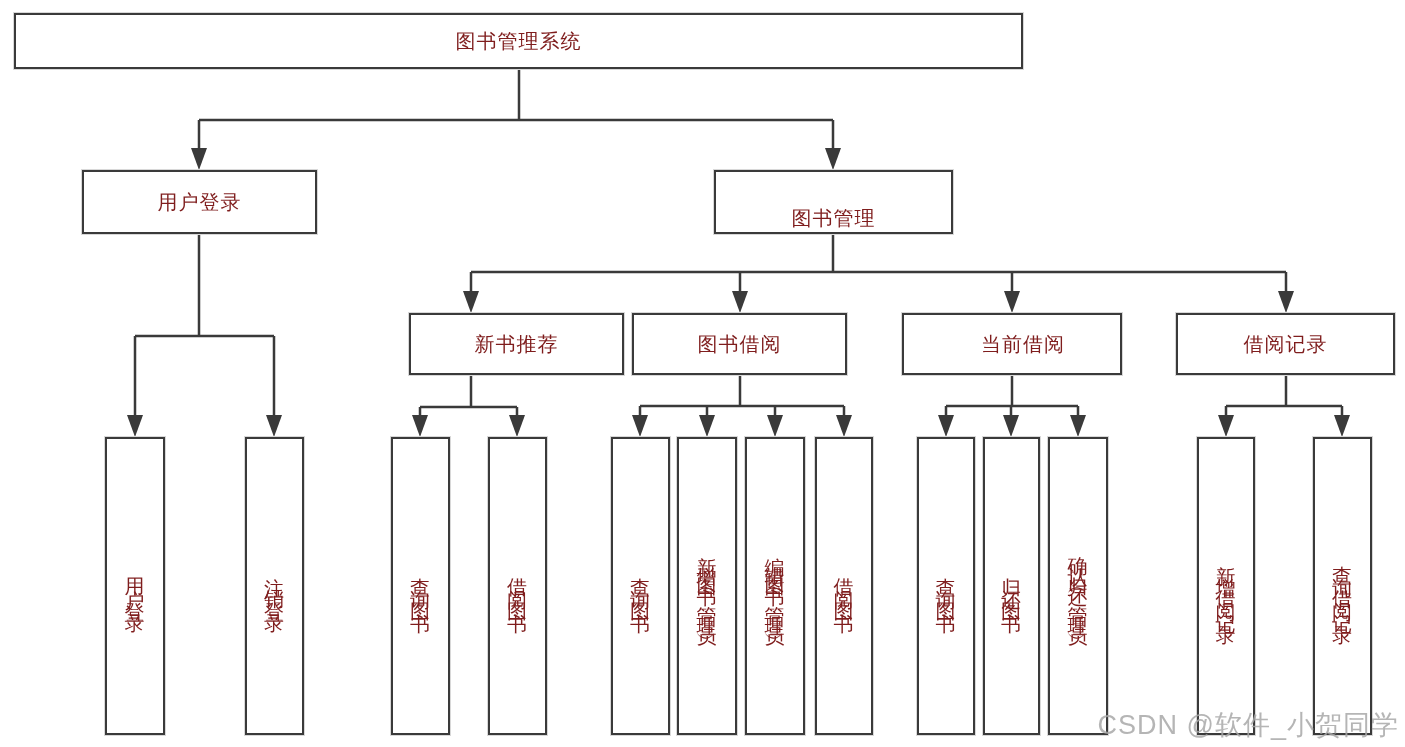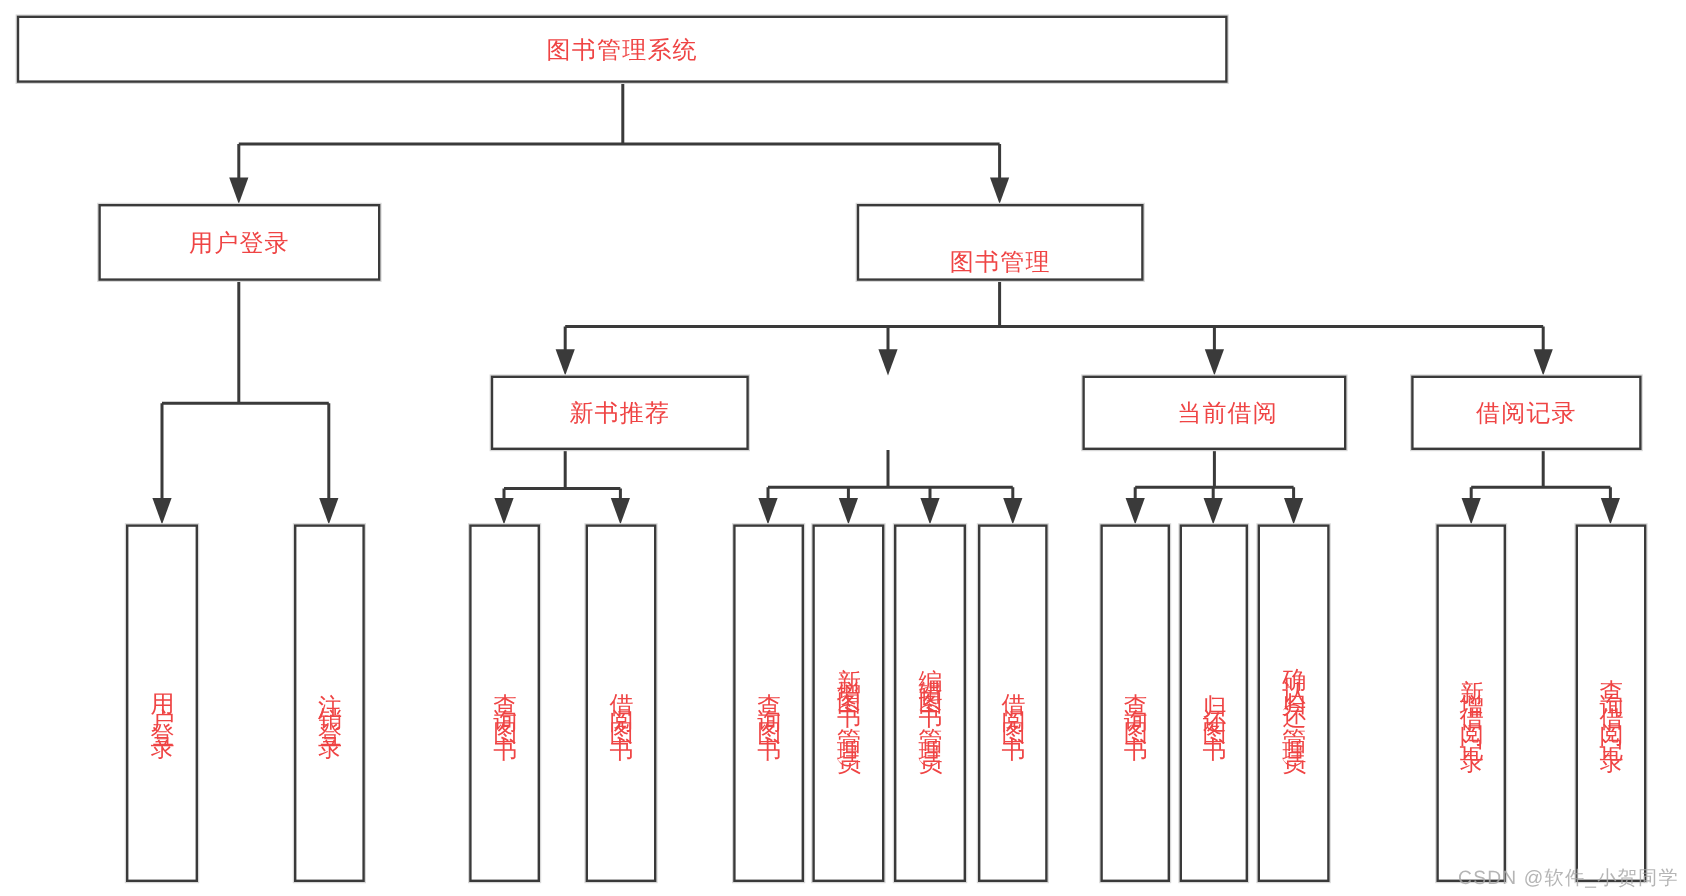--- a/index.html
+++ b/index.html
@@ -11,34 +11,34 @@
     color: #303030;
   }
   .stage { position: absolute; inset: 0; }
   svg.connectors { position: absolute; left: 0; top: 0; }
   .node {
     position: absolute;
     background: #ffffff;
     border: 2.5px solid #3a3a3a;
     box-shadow: 0 0 0 1px #d8d8d8;
     display: flex; align-items: center; justify-content: center;
-    font-size: 20px; letter-spacing: 1px; color: #ef4444;
+    font-size: 20px; letter-spacing: 1px; color: #7f1d1d;
     z-index: 2;
   }
   .leaf span {
     writing-mode: vertical-rl;
     text-orientation: mixed;
     font-size: 20px;
     letter-spacing: 12px;
     line-height: 1;
   }
   .leaf.long span { letter-spacing: 10px; }
   .watermark {
     position: absolute; right: 6px; bottom: 4px;
-    font-size: 16px; letter-spacing: 1px;
+    font-size: 27px; letter-spacing: 1px;
     color: rgba(168,168,168,0.85);
     z-index: 5; white-space: nowrap;
   }
 </style>
 </head>
 <body>
 
 <div class="stage">
 
   <svg class="connectors" width="1405" height="747" viewBox="0 0 1405 747">
@@ -96,24 +96,27 @@
   <div class="node" style="left:82px; top:170px; width:235px; height:64px;">
     <span>用户登录</span>
   </div>
   <div class="node" style="left:714px; top:170px; width:239px; height:64px;align-items:flex-end;">
     <span>图书管理</span>
   </div>
 
   <div class="node" style="left:363px; top:313px; width:215px; height:62px;margin-left:46px;">
     <span>新书推荐</span>
   </div>
+  <div class="node" style="left:632px; top:313px; width:215px; height:62px;">
+    <span>图书借阅</span>
+  </div>
   <div class="node" style="left:902px; top:313px; width:220px; height:62px;padding-left:22px;">
     <span>当前借阅</span>
   </div>
-  <div class="node" style="left:1176px; top:313px; width:192px; height:62px;">
+  <div class="node" style="left:1176px; top:313px; width:219px; height:62px;">
     <span>借阅记录</span>
   </div>
 
   <div class="node leaf" style="left:105px; top:437px; width:60px; height:298px;">
     <span>用户登录</span>
   </div>
   <div class="node leaf" style="left:245px; top:437px; width:59px; height:298px;">
     <span>注销登录</span>
   </div>
   <div class="node leaf" style="left:391px; top:437px; width:59px; height:298px;">

